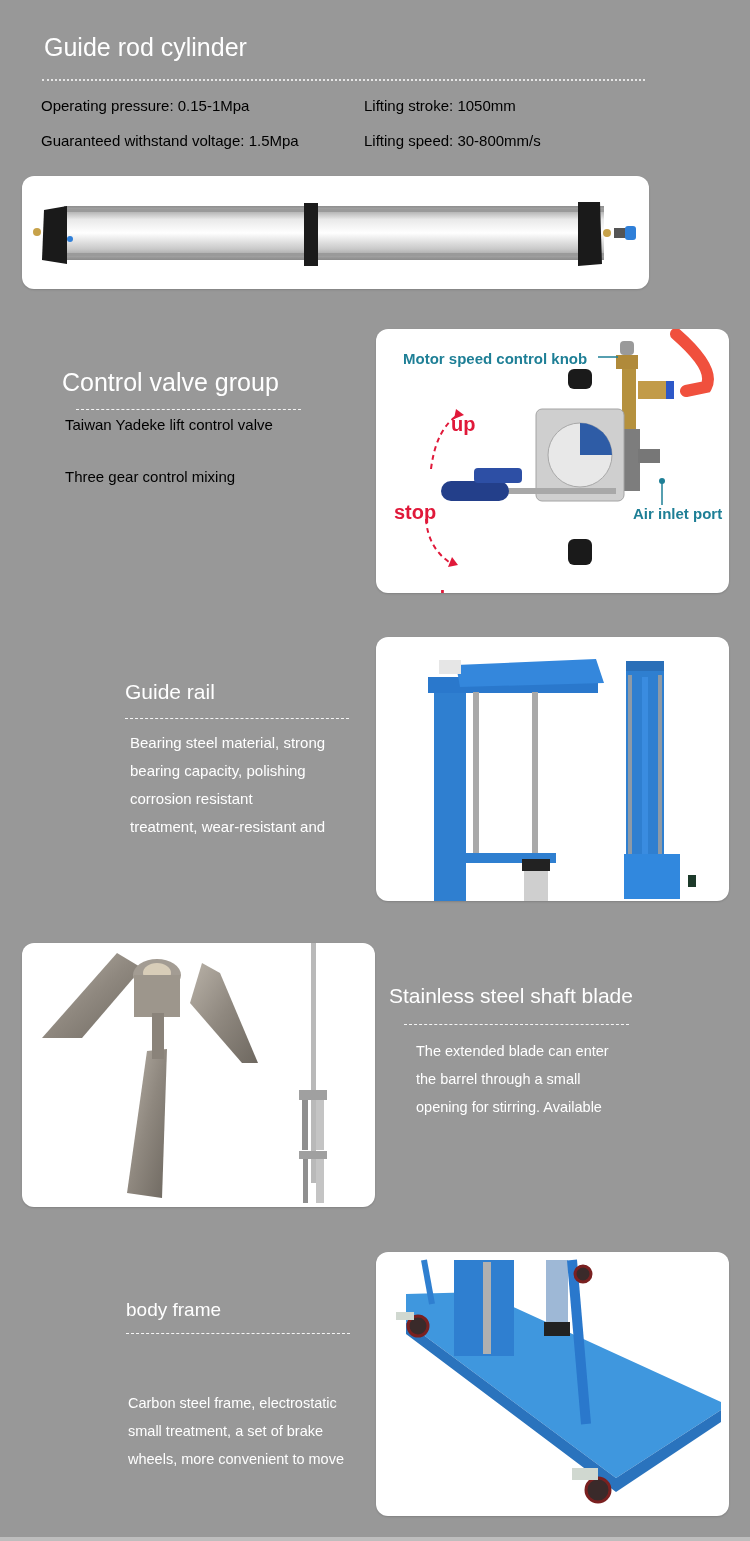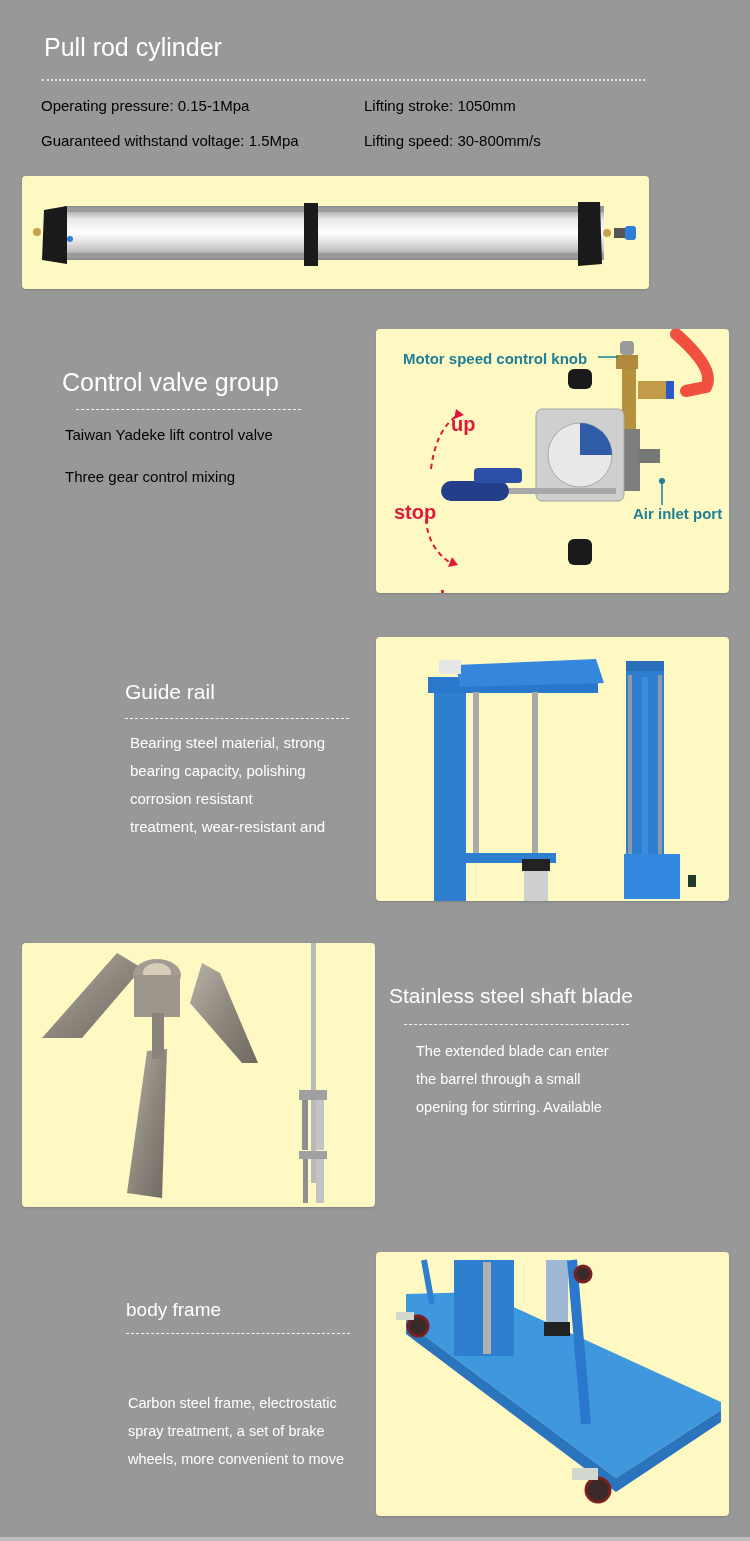--- a/index.html
+++ b/index.html
@@ -1,33 +1,33 @@
 <!DOCTYPE html>
 <html><head>
 <meta charset="utf-8">
 <style>
   * { box-sizing: border-box; margin: 0; padding: 0; }
   html, body { width: 750px; height: 1541px; background: #989898; overflow: hidden; }
   body { position: relative; font-family: "Liberation Sans", "DejaVu Sans", sans-serif; color: #ffffff; }
   .abs { position: absolute; }
-  .card { position: absolute; background: #fef9c3; border-radius: 4px; overflow: hidden; box-shadow: 0 1px 2px rgba(0,0,0,0.15); }
+  .card { position: absolute; background: #ffffff; border-radius: 12px; overflow: hidden; box-shadow: 0 1px 2px rgba(0,0,0,0.15); }
   .title { font-size: 25px; color: #fff; white-space: nowrap; }
   .spec { font-size: 15px; color: #000000; white-space: nowrap; }
   .dots { border-top: 2px dotted rgba(255,255,255,0.75); height: 0; }
   .dash { border-top: 1px dashed rgba(255,255,255,0.9); height: 0; }
   .desc { font-size: 15px; line-height: 28px; color: #fff; }
   .lbl-teal { color: #1e7f96; font-size: 15px; font-weight: bold; white-space: nowrap; }
   .lbl-red { color: #e0193a; font-size: 20px; font-weight: bold; white-space: nowrap; margin-top: 22px; }
   svg { display: block; }
   .bottom-strip { position: absolute; left: 0; top: 1537px; width: 750px; height: 4px; background: #bdbdbd; }
 </style>
 </head>
 <body>
 
-<div class="abs title" style="left:44px; top:33px;">Pull rod cylinder</div>
+<div class="abs title" style="left:44px; top:33px;">Guide rod cylinder</div>
 <div class="abs dots" style="left:42px; top:79px; width:603px;"></div>
 <div class="abs spec" style="left:41px; top:97px;">Operating pressure: 0.15-1Mpa</div>
 <div class="abs spec" style="left:364px; top:97px;">Lifting stroke: 1050mm</div>
 <div class="abs spec" style="left:41px; top:132px;">Guaranteed withstand voltage: 1.5Mpa</div>
 <div class="abs spec" style="left:364px; top:132px;">Lifting speed: 30-800mm/s</div>
 
 <div class="card" style="left:22px; top:176px; width:627px; height:113px;">
   <svg width="627" height="113">
     <defs>
       <linearGradient id="cylg" x1="0" y1="0" x2="0" y2="1">
@@ -47,21 +47,21 @@
     <circle cx="15" cy="56" r="4" fill="#c7a24a"></circle>
     <circle cx="585" cy="57" r="4" fill="#c7a24a"></circle>
     <rect x="592" y="52" width="12" height="10" fill="#555"></rect>
     <rect x="603" y="50" width="11" height="14" rx="3" fill="#2f7fd8"></rect>
     <circle cx="48" cy="63" r="3" fill="#2f7fd8"></circle>
   </svg>
 </div>
 
 <div class="abs title" style="left:62px; top:368px;">Control valve group</div>
 <div class="abs dash" style="left:76px; top:409px; width:225px;"></div>
-<div class="abs spec" style="left:65px; top:426px;">Taiwan Yadeke lift control valve</div>
+<div class="abs spec" style="left:65px; top:416px;">Taiwan Yadeke lift control valve</div>
 <div class="abs spec" style="left:65px; top:468px;text-align:center;">Three gear control mixing</div>
 
 <div class="card" style="left:376px; top:329px; width:353px; height:264px;">
   <svg width="353" height="264" class="abs" style="left:0;top:0;">
 
     <path d="M300 5 Q340 40 330 58 L310 62" stroke="#f0503d" stroke-width="12" fill="none" stroke-linecap="round"></path>
 
     <rect x="244" y="12" width="14" height="14" rx="4" fill="#9a9a9a"></rect>
     <rect x="240" y="26" width="22" height="14" fill="#b08a3a"></rect>
     <rect x="246" y="40" width="14" height="60" fill="#b5913e"></rect>
@@ -166,21 +166,21 @@
 <div class="abs desc" style="left:416px; top:1037px; width:240px; font-size:14.5px;">
   <div>The extended blade can enter</div>
   <div>the barrel through a small</div>
   <div>opening for stirring. Available</div>
 </div>
 
 <div class="abs title" style="left:126px; top:1299px; font-size:19px;">body frame</div>
 <div class="abs dash" style="left:126px; top:1333px; width:224px;"></div>
 <div class="abs desc" style="left:128px; top:1349px; width:245px; font-size:14.5px;margin-top:40px;">
   <div>Carbon steel frame, electrostatic</div>
-  <div>spray treatment, a set of brake</div>
+  <div>small treatment, a set of brake</div>
   <div>wheels, more convenient to move</div>
 </div>
 
 <div class="card" style="left:376px; top:1252px; width:353px; height:264px;">
   <svg width="353" height="264">
 
     <polygon points="30,42 105,40 345,150 345,158 240,226 30,70" fill="#3f97de"></polygon>
     <polygon points="30,70 240,226 345,158 345,170 240,240 30,82" fill="#2a73bd"></polygon>
 
     <rect x="78" y="8" width="60" height="96" fill="#2f7fd0"></rect>

